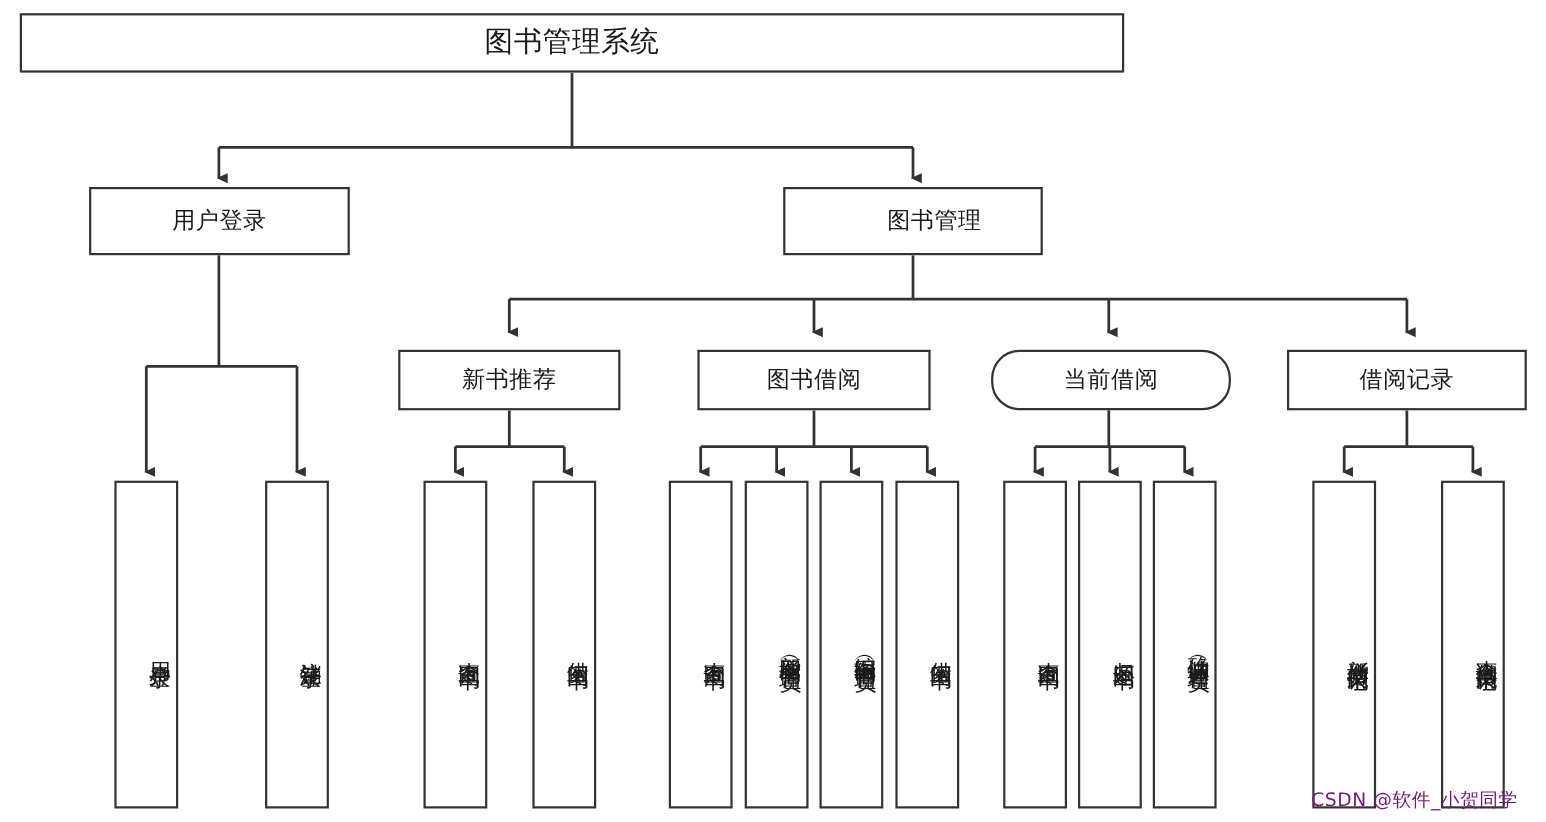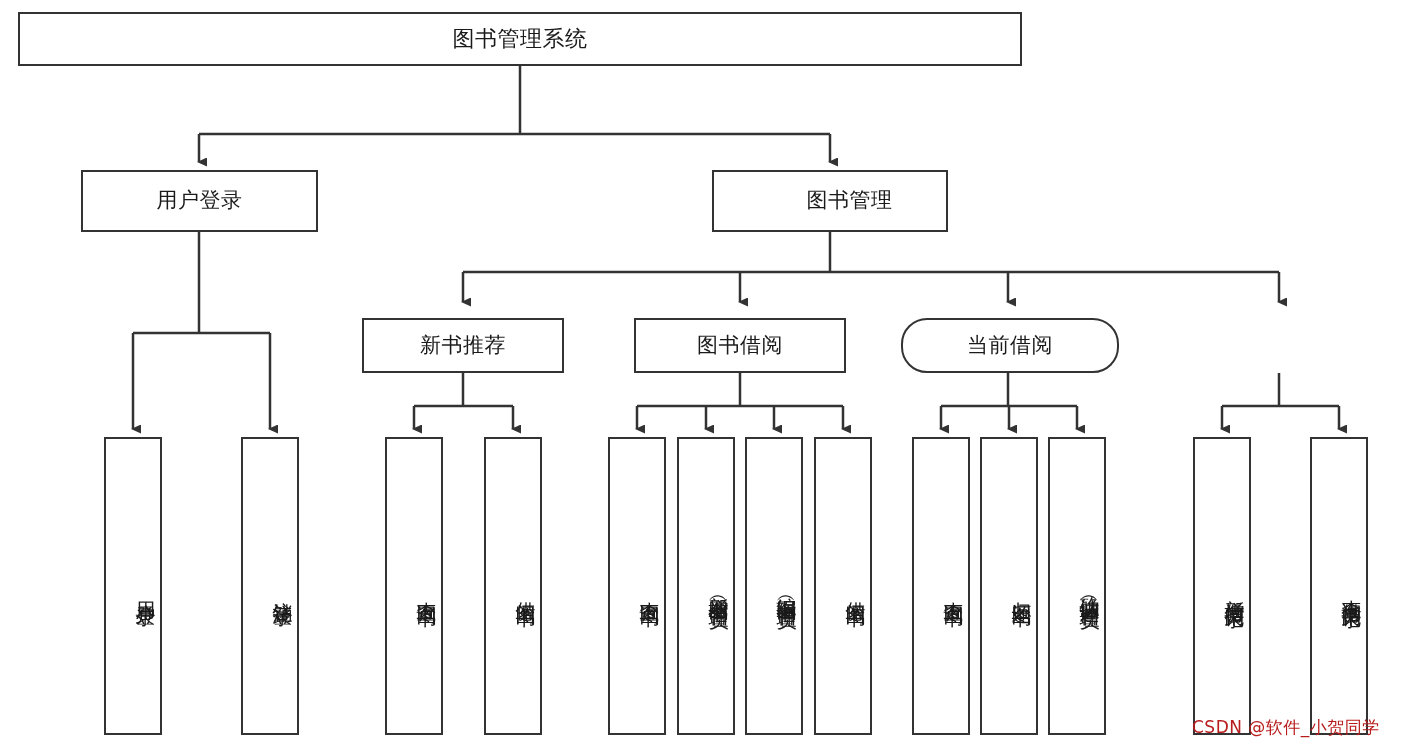--- a/index.html
+++ b/index.html
@@ -26,21 +26,21 @@
     align-items: center;
     justify-content: center;
     color: #1a1a1a;
   }
   .node.horiz {
     font-size: 21px;
     letter-spacing: 0.5px;
     line-height: 1.2;
   }
   .node.root {
-    font-size: 22px;
+    font-size: 26px;
   }
   .node.vert {
     writing-mode: vertical-rl;
     text-orientation: upright;
     font-size: 20px;
     letter-spacing: 2px;
     padding-top: 8px;
     align-items: flex-start;
     justify-content: center;
   }
@@ -52,21 +52,21 @@
     position: absolute;
     left: 0;
     top: 0;
     width: 1405px;
     height: 747px;
     pointer-events: none;
   }
   .watermark {
     position: absolute;
     font-size: 17px;
-    color: #b91c1c;
+    color: #701a75;
     white-space: nowrap;
     letter-spacing: 0.5px;
   }
 </style>
 </head>
 <body>
 
 <div id="canvas">
 
   <svg id="edges" viewBox="0 0 1405 747" xmlns="http://www.w3.org/2000/svg">
@@ -132,20 +132,23 @@
 
   <div class="node horiz" style="left:362px; top:318px; width:202px; height:55px;">
     <span class="label">新书推荐</span>
   </div>
   <div class="node horiz" style="left:634px; top:318px; width:212px; height:55px;">
     <span class="label">图书借阅</span>
   </div>
   <div class="node horiz" style="left:901px; top:318px; width:218px; height:55px;border-radius:26px;">
     <span class="label">当前借阅</span>
   </div>
+  <div class="node horiz" style="left:1170px; top:318px; width:218px; height:55px;">
+    <span class="label">借阅记录</span>
+  </div>
 
   <div class="node vert" style="left:104px; top:437px; width:58px; height:298px;">
     <span class="label">用户登录</span>
   </div>
   <div class="node vert" style="left:241px; top:437px; width:58px; height:298px;">
     <span class="label">注销登录</span>
   </div>
 
   <div class="node vert" style="left:385px; top:437px; width:58px; height:298px;">
     <span class="label">查询图书</span>

